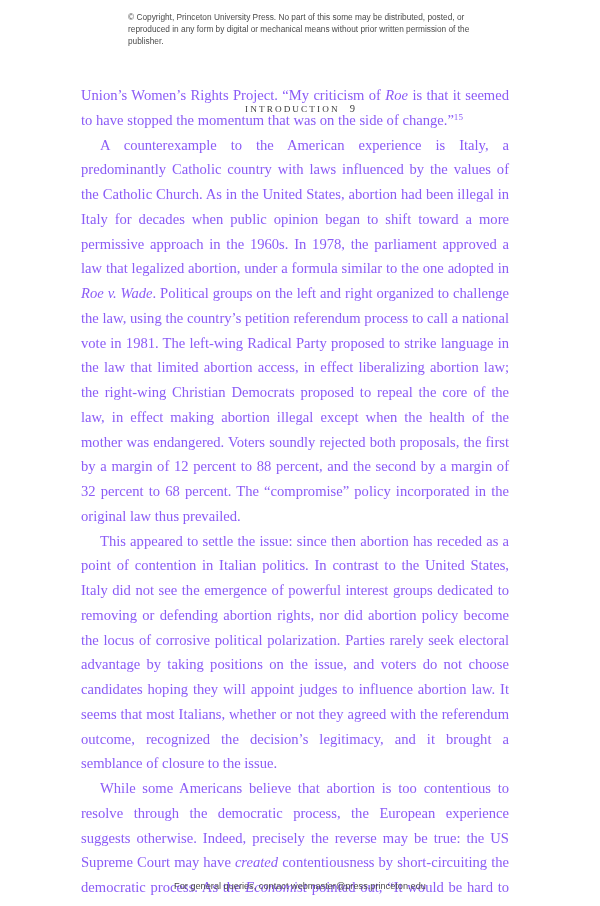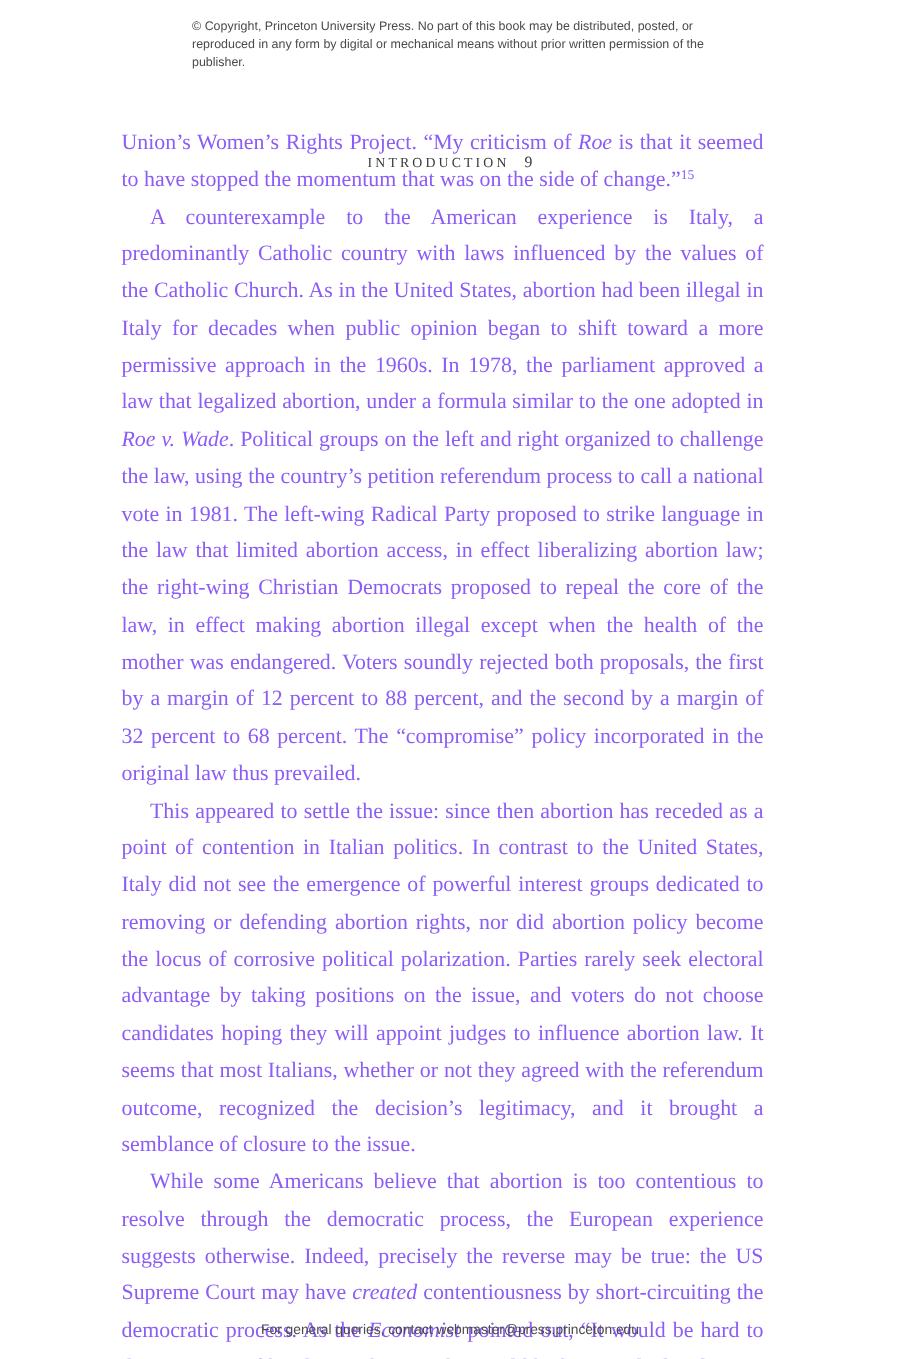--- a/index.html
+++ b/index.html
@@ -97,21 +97,21 @@
     font-family: "Liberation Sans", "DejaVu Sans", sans-serif;
     font-size: 9.2px;
     color: #4a4a4a;
   }
 </style>
 </head>
 <body>
 
 <div class="page">
 
-  <div class="copyright-notice">© Copyright, Princeton University Press. No part of this book may be distributed, posted, or reproduced in any form by digital or mechanical means without prior written permission of the publisher.</div>
+  <div class="copyright-notice">© Copyright, Princeton University Press. No part of this some may be distributed, posted, or reproduced in any form by digital or mechanical means without prior written permission of the publisher.</div>
 
   <div class="running-head">
     <span class="rh-title">Introduction</span><span class="folio">9</span>
   </div>
 
   <div class="text-block">
       <p class="para first"><span>Union’s Women’s Rights Project. “My criticism of </span><i>Roe</i><span> is that it seemed to have stopped the momentum that was on the side of change.”</span><sup>15</sup></p>
       <p class="para indent"><span>A counterexample to the American experience is Italy, a predominantly Catholic country with laws influenced by the values of the Catholic Church. As in the United States, abortion had been illegal in Italy for decades when public opinion began to shift toward a more permissive approach in the 1960s. In 1978, the parliament approved a law that legalized abortion, under a formula similar to the one adopted in </span><i>Roe v. Wade</i><span>. Political groups on the left and right organized to challenge the law, using the country’s petition referendum process to call a national vote in 1981. The left-wing Radical Party proposed to strike language in the law that limited abortion access, in effect liberalizing abortion law; the right-wing Christian Democrats proposed to repeal the core of the law, in effect making abortion illegal except when the health of the mother was endangered. Voters soundly rejected both proposals, the first by a margin of 12 percent to 88 percent, and the second by a margin of 32 percent to 68 percent. The “compromise” policy incorporated in the original law thus prevailed.</span></p>
       <p class="para indent"><span>This appeared to settle the issue: since then abortion has receded as a point of contention in Italian politics. In contrast to the United States, Italy did not see the emergence of powerful interest groups dedicated to removing or defending abortion rights, nor did abortion policy become the locus of corrosive political polarization. Parties rarely seek electoral advantage by taking positions on the issue, and voters do not choose candidates hoping they will appoint judges to influence abortion law. It seems that most Italians, whether or not they agreed with the referendum outcome, recognized the decision’s legitimacy, and it brought a semblance of closure to the issue.</span></p>
       <p class="para indent"><span>While some Americans believe that abortion is too contentious to resolve through the democratic process, the European experience suggests otherwise. Indeed, precisely the reverse may be true: the US Supreme Court may have </span><i>created</i><span> contentiousness by short-circuiting the democratic process. As the </span><i>Economist</i><span> pointed out, “It would be hard to design a way of legalizing abortion that could be better calculated to stir up controversy. . . . By going down the legislative road, the Europeans managed to neutralize the debate; by relying on the hammer-blow of a Supreme Court decision, the Americans institutionalized it.”</span></p>

